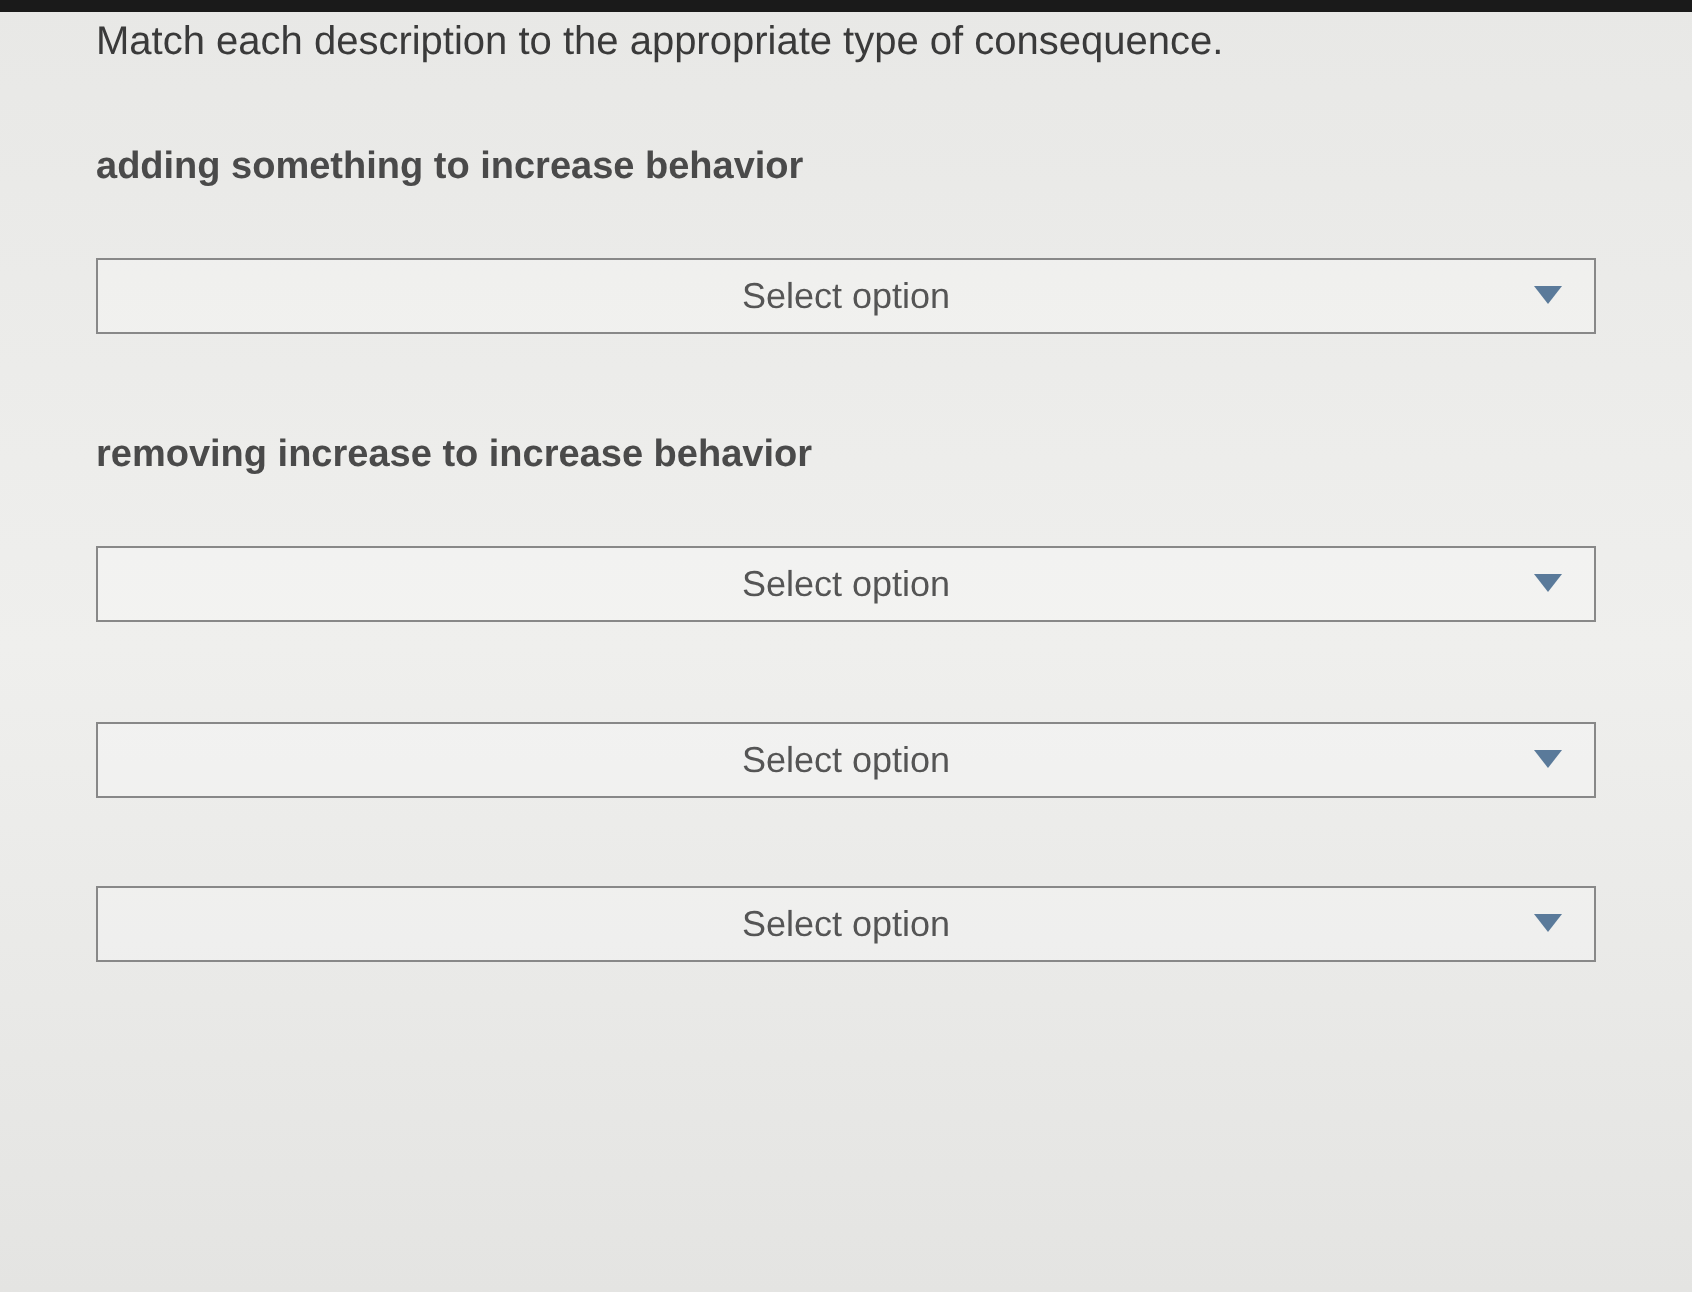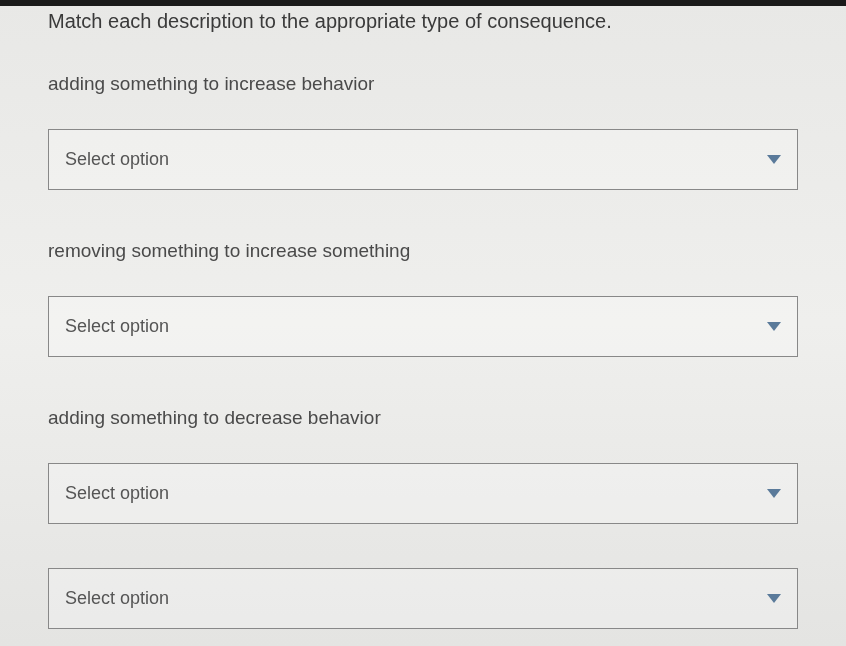--- a/index.html
+++ b/index.html
@@ -32,33 +32,34 @@
     }
     .question-block {
       margin-bottom: 50px;
     }
     .question-block.tight {
       margin-bottom: 44px;
     }
     .question-label {
       font-size: 19px;
       color: #4a4a4a;
-      font-weight: 400;
+      font-weight: 700;
       margin-bottom: 34px;
     }
     .select-box {
       position: relative;
       width: 100%;
-      height: 61px;
+      height: 38px;
       border: 1px solid #888;
       background: rgba(255,255,255,0.25);
       display: flex;
       align-items: center;
       padding: 0 16px;
       cursor: pointer;
+      justify-content: center;
     }
     .select-text {
       font-size: 18px;
       color: #555;
     }
     .chevron {
       position: absolute;
       right: 16px;
       top: 50%;
       transform: translateY(-50%);
@@ -83,33 +84,32 @@
       <span class="select-text">Select option</span>
       <span class="chevron">
         <svg viewBox="0 0 14 10">
             <polygon points="0,0 14,0 7,9" fill="#5a7a9a"></polygon>
           </svg>
       </span>
     </div>
   </div>
 
   <div class="question-block">
-    <div class="question-label">removing something to increase something</div>
+    <div class="question-label">removing increase to increase behavior</div>
     <div class="select-box">
       <span class="select-text">Select option</span>
       <span class="chevron">
         <svg viewBox="0 0 14 10">
             <polygon points="0,0 14,0 7,9" fill="#5a7a9a"></polygon>
           </svg>
       </span>
     </div>
   </div>
 
   <div class="question-block tight">
-    <div class="question-label">adding something to decrease behavior</div>
     <div class="select-box">
       <span class="select-text">Select option</span>
       <span class="chevron">
         <svg viewBox="0 0 14 10">
             <polygon points="0,0 14,0 7,9" fill="#5a7a9a"></polygon>
           </svg>
       </span>
     </div>
   </div>
 

